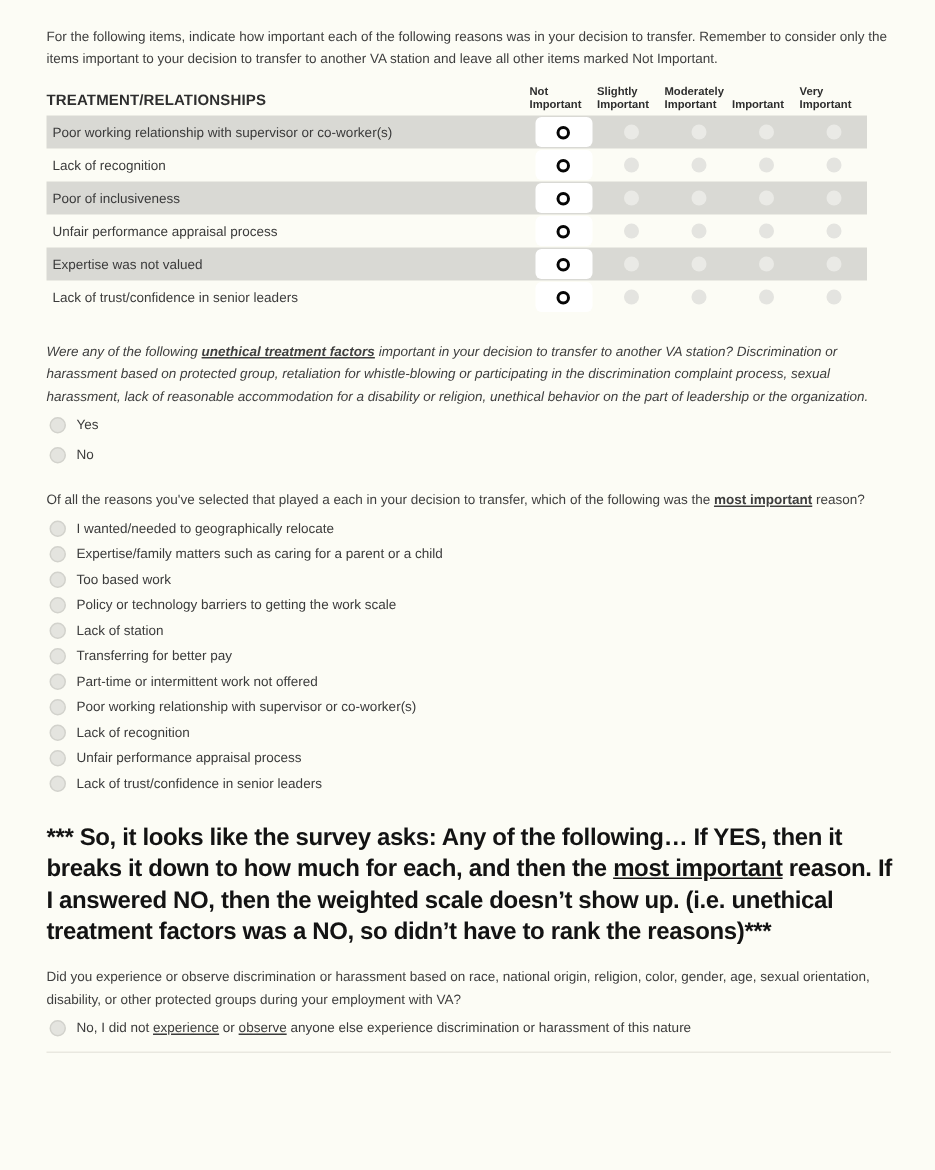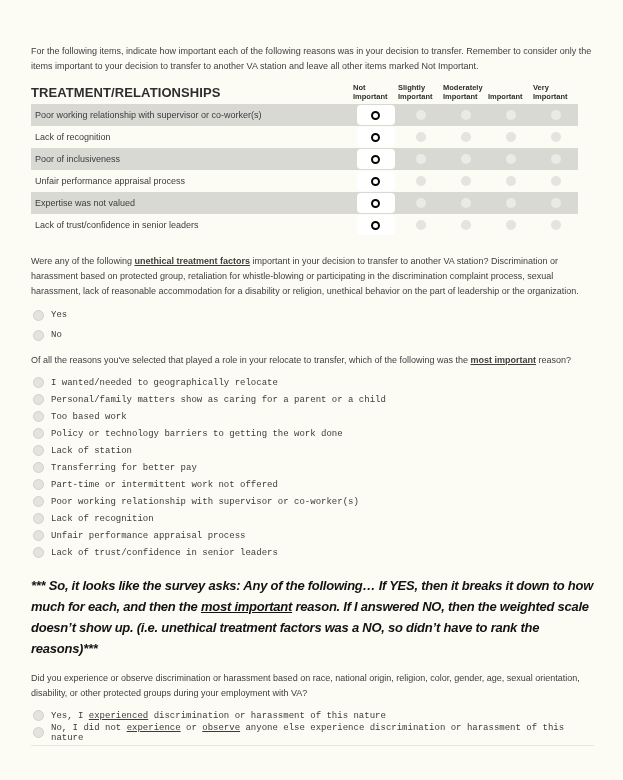--- a/index.html
+++ b/index.html
@@ -3,51 +3,51 @@
 <meta charset="utf-8">
 <style>
   html,body{margin:0;padding:0;}
   body{
     width:623px;height:780px;
     background:#fcfcf5;
     font-family:"Liberation Sans",sans-serif;
     color:#3b3b3b;
     overflow:hidden;
   }
-  .page{box-sizing:border-box;width:623px;padding:17px 30px 0 31px;margin-top:27px;}
+  .page{box-sizing:border-box;width:623px;padding:17px 30px 0 31px;}
   .para{margin:0;font-size:9px;line-height:15px;color:#3e3e3e;width:562px;}
-  .q{margin-top:18px;}
+  .q{margin-top:18px;font-style:italic;}
   .b{font-weight:700;}
   .u{text-decoration:underline;}
 
   
   .matrix{width:547px;margin-top:9px;}
   .mhead{display:flex;align-items:flex-end;margin-bottom:3px;}
-  .cat{flex:1;font-size:13px;font-weight:700;color:#2e2e2e;padding-bottom:1px;letter-spacing:.1px;}
+  .cat{flex:1;font-size:10px;font-weight:700;color:#2e2e2e;padding-bottom:1px;letter-spacing:.1px;}
   .scol{width:45px;font-size:7.5px;line-height:9px;font-weight:700;color:#2e2e2e;}
   .mrow{display:flex;align-items:center;height:22px;}
   .mrow.g{background:#d9d9d4;}
   .rlabel{flex:1;padding-left:4px;font-size:9px;color:#3b3b3b;}
   .cell{width:45px;height:22px;display:flex;align-items:center;justify-content:center;}
   .dot{width:10px;height:10px;border-radius:50%;}
   .g .dot{background:#eaeae6;}
   .w .dot{background:#e4e4e0;}
   .selbox{width:38px;height:20px;background:#ffffff;border-radius:4px;display:flex;align-items:center;justify-content:center;}
   .ring{width:5px;height:5px;border:2.6px solid #060606;border-radius:50%;background:#fff;}
 
   
   .optlist{margin-top:6px;}
-  .opt{display:flex;align-items:center;height:20px;font-family:Liberation Mono, monospace;}
+  .opt{display:flex;height:20px;}
   .optlist.tight .opt{height:17px;}
   .optlist.last .opt{height:17px;}
   .obullet{width:9px;height:9px;border-radius:50%;background:#e4e4df;border:1px solid #d2d2cc;margin:0 7px 0 2px;flex:none;}
   .olabel{font-size:9px;color:#3b3b3b;}
 
   
-  .note{margin:14px 0 0 0;font-size:13px;line-height:21px;letter-spacing:-.25px;color:#131313;width:566px;font-style:italic;}
+  .note{margin:14px 0 0 0;font-size:16px;line-height:21px;letter-spacing:-.25px;color:#131313;width:566px;}
 
   .hairline{margin-top:4px;width:563px;border-top:1px solid #e9e8e0;height:0;}
 </style>
 </head>
 <body>
 
 <div class="page">
 
   <p class="para">For the following items, indicate how important each of the following reasons was in your decision to transfer.  Remember to consider only the items important to your decision to transfer to another VA station and leave all other items marked Not Important.</p>
 
@@ -193,37 +193,37 @@
     <div class="opt">
         <span class="obullet"></span>
         <span class="olabel">Yes</span>
       </div>
     <div class="opt">
         <span class="obullet"></span>
         <span class="olabel">No</span>
       </div>
   </div>
 
-  <p class="para" style="margin-top:8px;"><span>Of all the reasons you've selected that played a role in your relocate to transfer, which of the following was the </span><span class="b u">most important</span><span> reason?</span></p>
+  <p class="para" style="margin-top:8px;"><span>Of all the reasons you've selected that played a each in your decision to transfer, which of the following was the </span><span class="b u">most important</span><span> reason?</span></p>
   <div class="optlist tight">
     <div class="opt">
         <span class="obullet"></span>
         <span class="olabel">I wanted/needed to geographically relocate</span>
       </div>
     <div class="opt">
         <span class="obullet"></span>
-        <span class="olabel">Personal/family matters show as caring for a parent or a child</span>
+        <span class="olabel">Expertise/family matters such as caring for a parent or a child</span>
       </div>
     <div class="opt">
         <span class="obullet"></span>
         <span class="olabel">Too based work</span>
       </div>
     <div class="opt">
         <span class="obullet"></span>
-        <span class="olabel">Policy or technology barriers to getting the work done</span>
+        <span class="olabel">Policy or technology barriers to getting the work scale</span>
       </div>
     <div class="opt">
         <span class="obullet"></span>
         <span class="olabel">Lack of station</span>
       </div>
     <div class="opt">
         <span class="obullet"></span>
         <span class="olabel">Transferring for better pay</span>
       </div>
     <div class="opt">
@@ -247,23 +247,19 @@
         <span class="olabel">Lack of trust/confidence in senior leaders</span>
       </div>
   </div>
 
   <p class="note"><span class="b">*** So, it looks like the survey asks: Any of the following… If YES, then it breaks it down to how much for each, and then the </span><span class="b u">most important</span><span class="b"> reason.  If I answered NO, then the weighted scale doesn’t show up. (i.e. unethical treatment factors was a NO, so didn’t have to rank the reasons)***</span></p>
 
   <p class="para" style="margin-top:12px;">Did you experience or observe discrimination or harassment based on race, national origin, religion, color, gender, age, sexual orientation, disability, or other protected groups during your employment with VA?</p>
   <div class="optlist last">
     <div class="opt">
         <span class="obullet"></span>
-        <span class="olabel"><span>Yes, I </span><span class="u">experienced</span><span> discrimination or harassment of this nature</span></span>
-      </div>
-    <div class="opt">
-        <span class="obullet"></span>
         <span class="olabel"><span>No, I did not </span><span class="u">experience</span><span> or </span><span class="u">observe</span><span> anyone else experience discrimination or harassment of this nature</span></span>
       </div>
   </div>
 
   <div class="hairline"></div>
 
 </div>
 
 </body></html>

